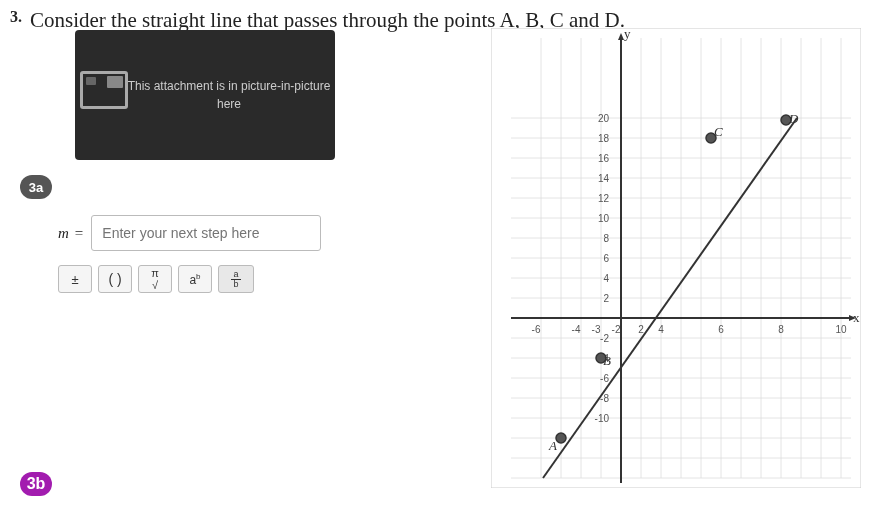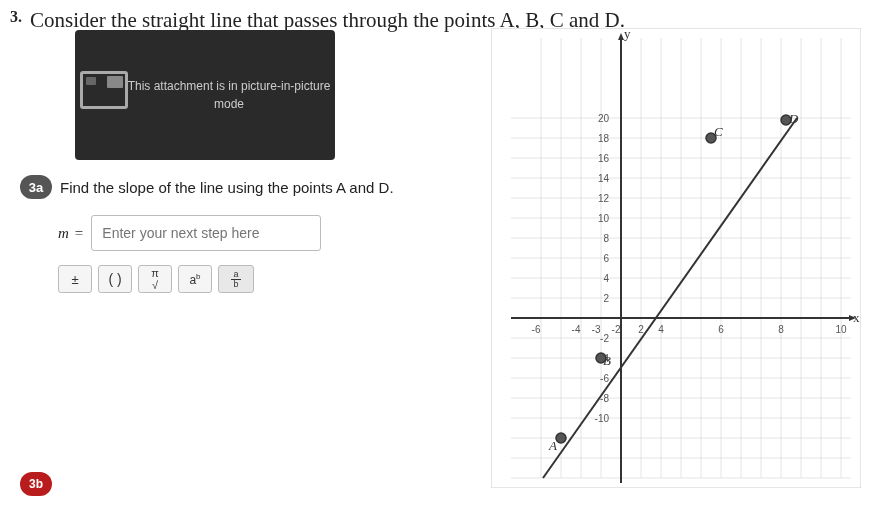--- a/index.html
+++ b/index.html
@@ -191,24 +191,24 @@
       bottom: 12px;
       left: 20px;
     }
 
     .part-3b-badge {
       display: inline-flex;
       align-items: center;
       justify-content: center;
       width: 32px;
       height: 24px;
-      background: #b91c1c;
+      background: #a21caf;
       color: #fff;
       border-radius: 12px;
-      font-size: 12px;
+      font-size: 16px;
       font-family: Arial, sans-serif;
       font-weight: bold;
     }
 
     
     .graph-container {
       position: absolute;
       top: 28px;
       right: 20px;
       width: 370px;
@@ -226,28 +226,27 @@
 <div class="question-number">3.</div>
 
 <div class="question-text">Consider the straight line that passes through the points A, B, C and D.</div>
 
 <div class="attachment-box">
   <div class="pip-icon">
     <div class="pip-icon-inner"></div>
   </div>
   <div class="attachment-text">
     <span>This attachment is in picture-in-picture</span><br>
-    <span>mode</span>
+    <span>here</span>
   </div>
 </div>
 
 <div class="part-3a">
   <div style="display:flex; align-items:center;">
     <span class="part-badge">3a</span>
-    <span class="part-label">Find the slope of the line using the points A and D.</span>
   </div>
 
   <div class="equation-row">
     <span class="eq-label">m</span>
     <span class="eq-equals">=</span>
     <input class="input-box" type="text" placeholder="Enter your next step here" style="">
   </div>
 
   <div class="toolbar">
     <button class="toolbar-btn">

